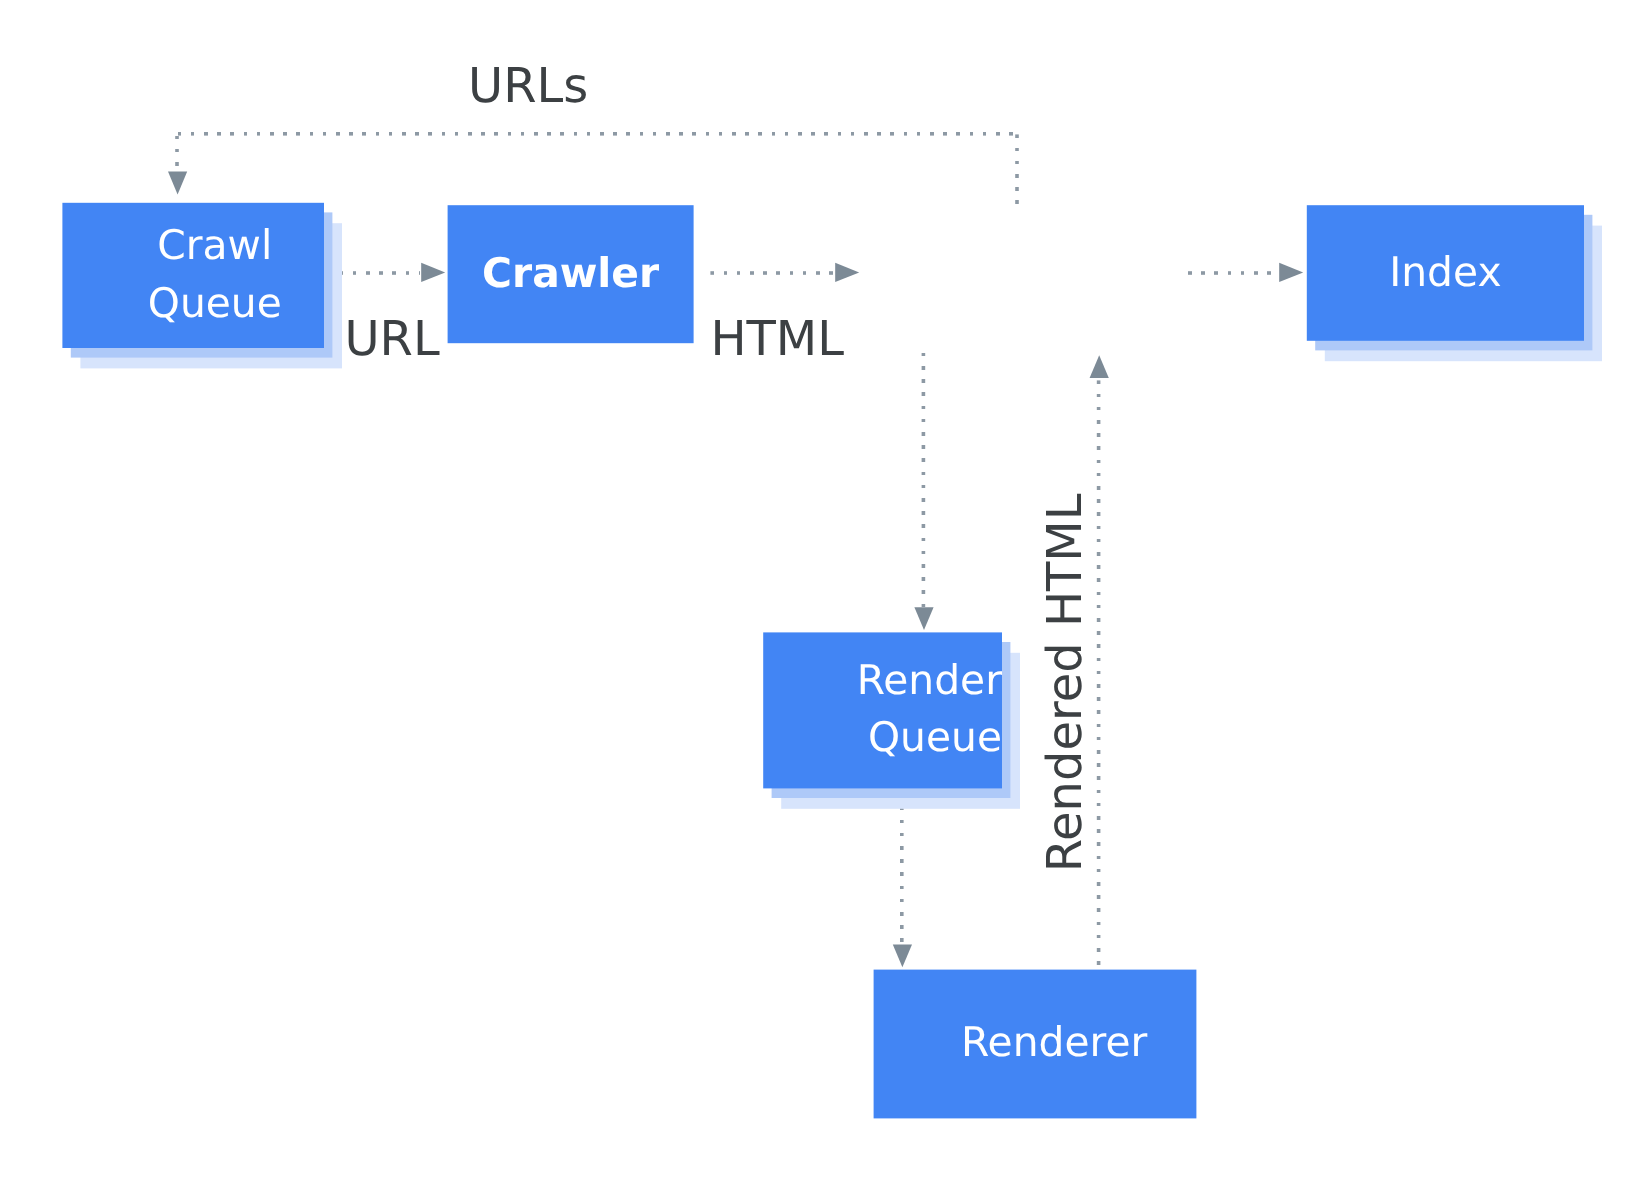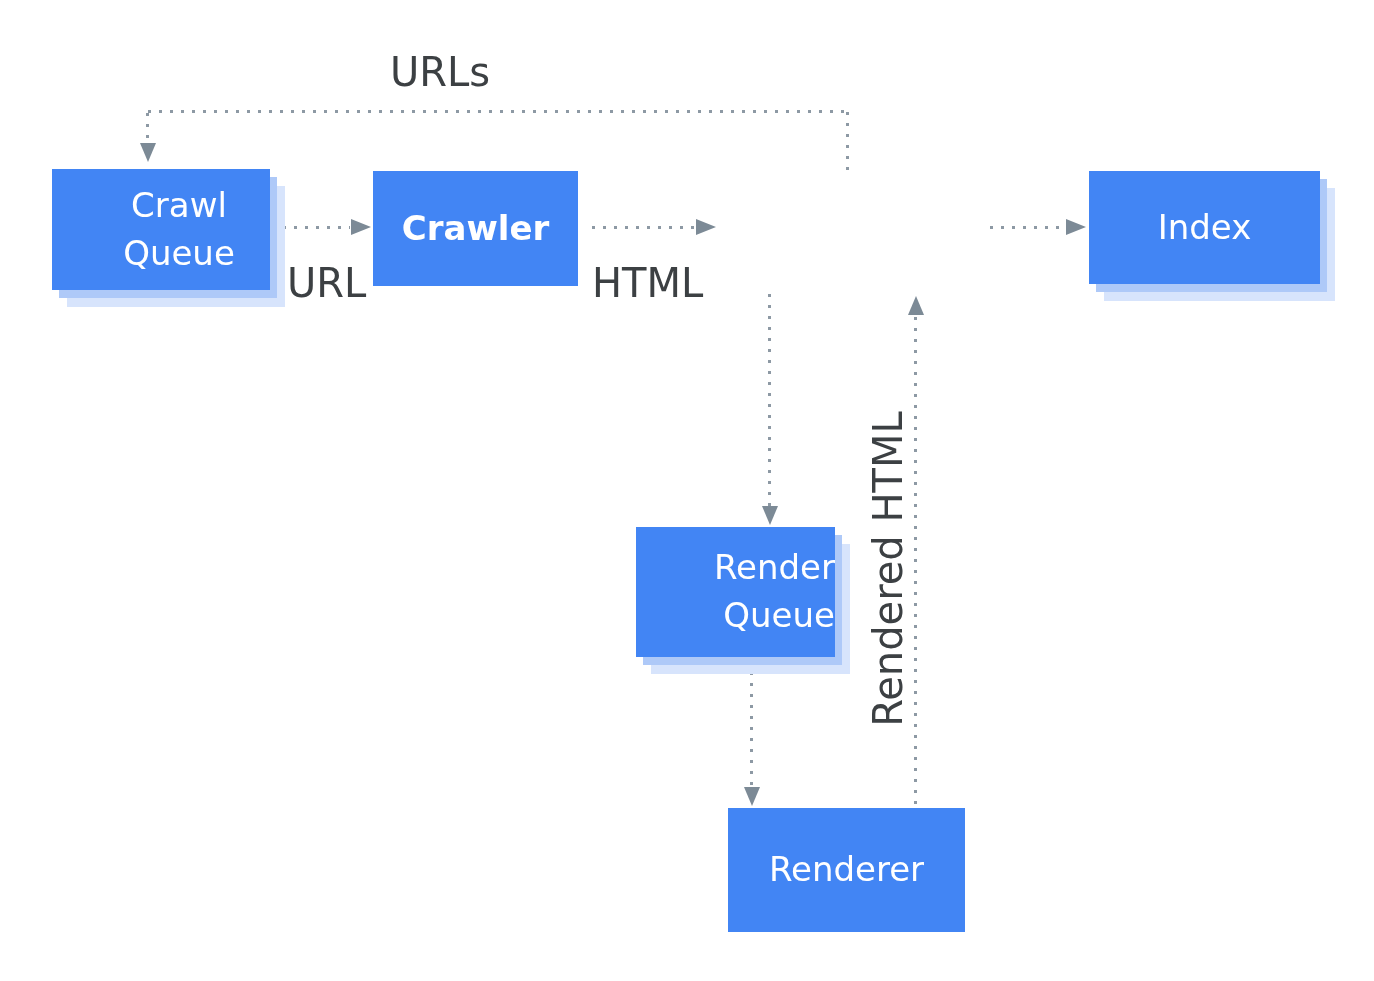--- a/index.html
+++ b/index.html
@@ -29,21 +29,21 @@
     line-height: 1.4;
   }
   .node.shadowed {
     box-shadow: 7px 8px 0 0 #aec9f8, 15px 17px 0 0 #d7e4fc;
   }
   #node-crawl-queue  { left: 52px;   top: 169px; width: 182px; height: 121px; padding-left: 36px; }
   #node-crawler      { left: 373px;  top: 171px; width: 205px; height: 115px; font-weight: bold; }
   #node-processing   { left: 720px;  top: 171px; width: 257px; height: 115px; }
   #node-index        { left: 1089px; top: 171px; width: 231px; height: 113px; }
   #node-render-queue { left: 636px;  top: 527px; width: 199px; height: 130px; text-align: right; }
-  #node-renderer     { left: 728px;  top: 808px; width: 237px; height: 124px; }
+  #node-renderer     { left: 728px;  top: 808px; width: 237px; height: 124px; padding-left: 32px; }
 
   
   .dots-h {
     position: absolute;
     height: 3px;
     background: repeating-linear-gradient(90deg, #8d99a4 0 3px, transparent 3px 11px);
   }
   .dots-v {
     position: absolute;
     width: 3px;

